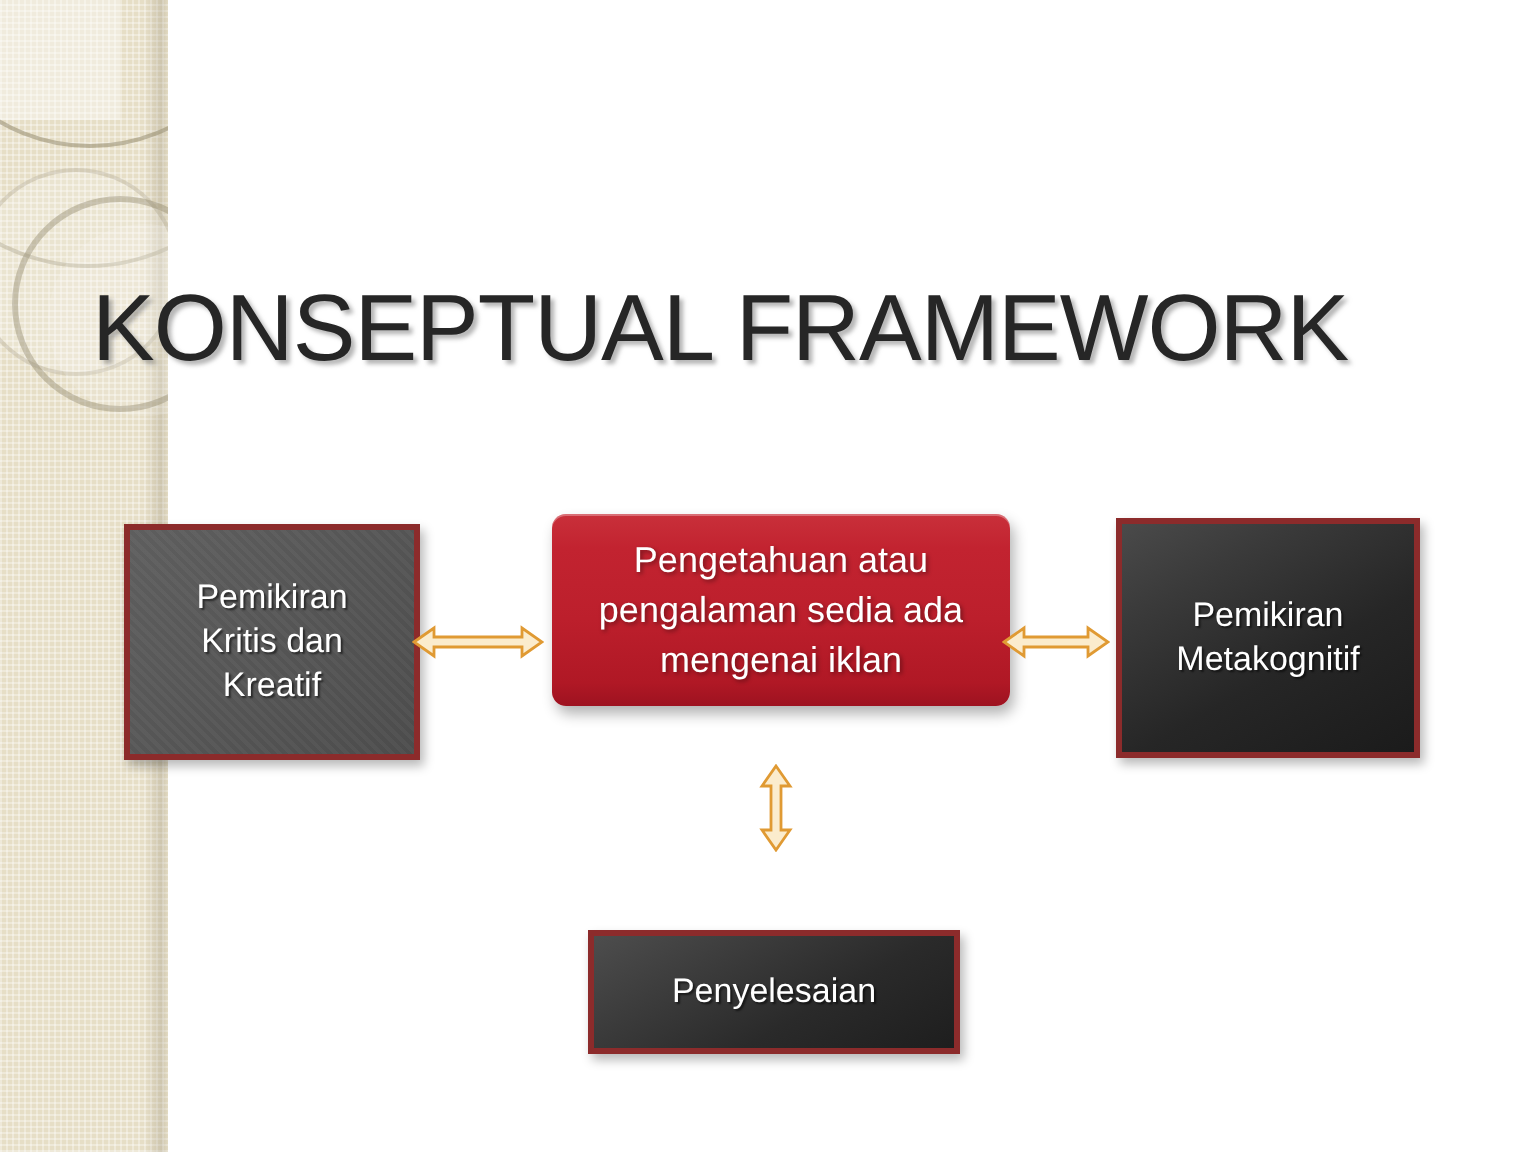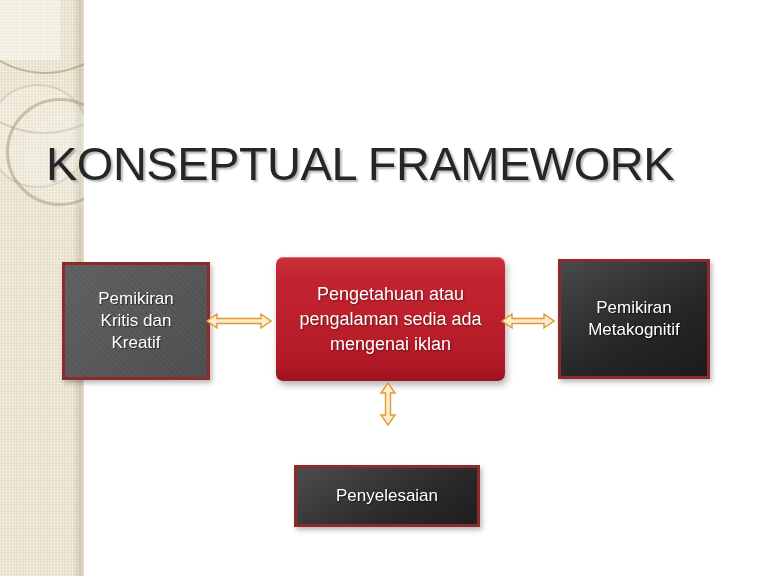--- a/index.html
+++ b/index.html
@@ -153,21 +153,21 @@
         rgba(255,255,255,0.035) 0px, rgba(255,255,255,0.035) 2px,
         rgba(0,0,0,0) 2px, rgba(0,0,0,0) 4px),
       linear-gradient(135deg, #5e5e5e 0%, #565656 45%, #4c4c4c 100%);
   }
 
   
   #node-center {
     left: 276px;
     top: 257px;
     width: 229px;
-    height: 124px;
+    height: 96px;
     border: none;
     border-radius: 7px;
     font-size: 18px;
     line-height: 25px;
     background:
       linear-gradient(to bottom,
         #c9303a 0%,
         #c22330 18%,
         #bc1f2c 55%,
         #b01825 88%,

